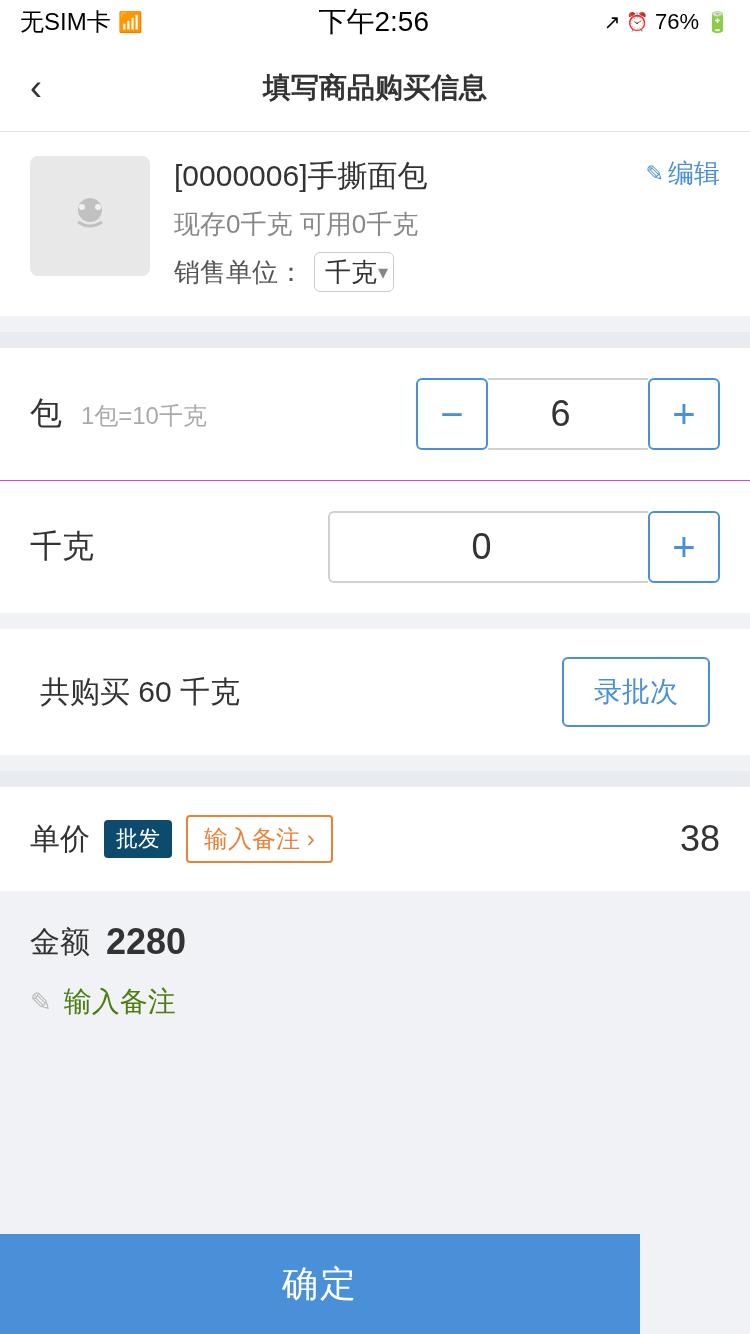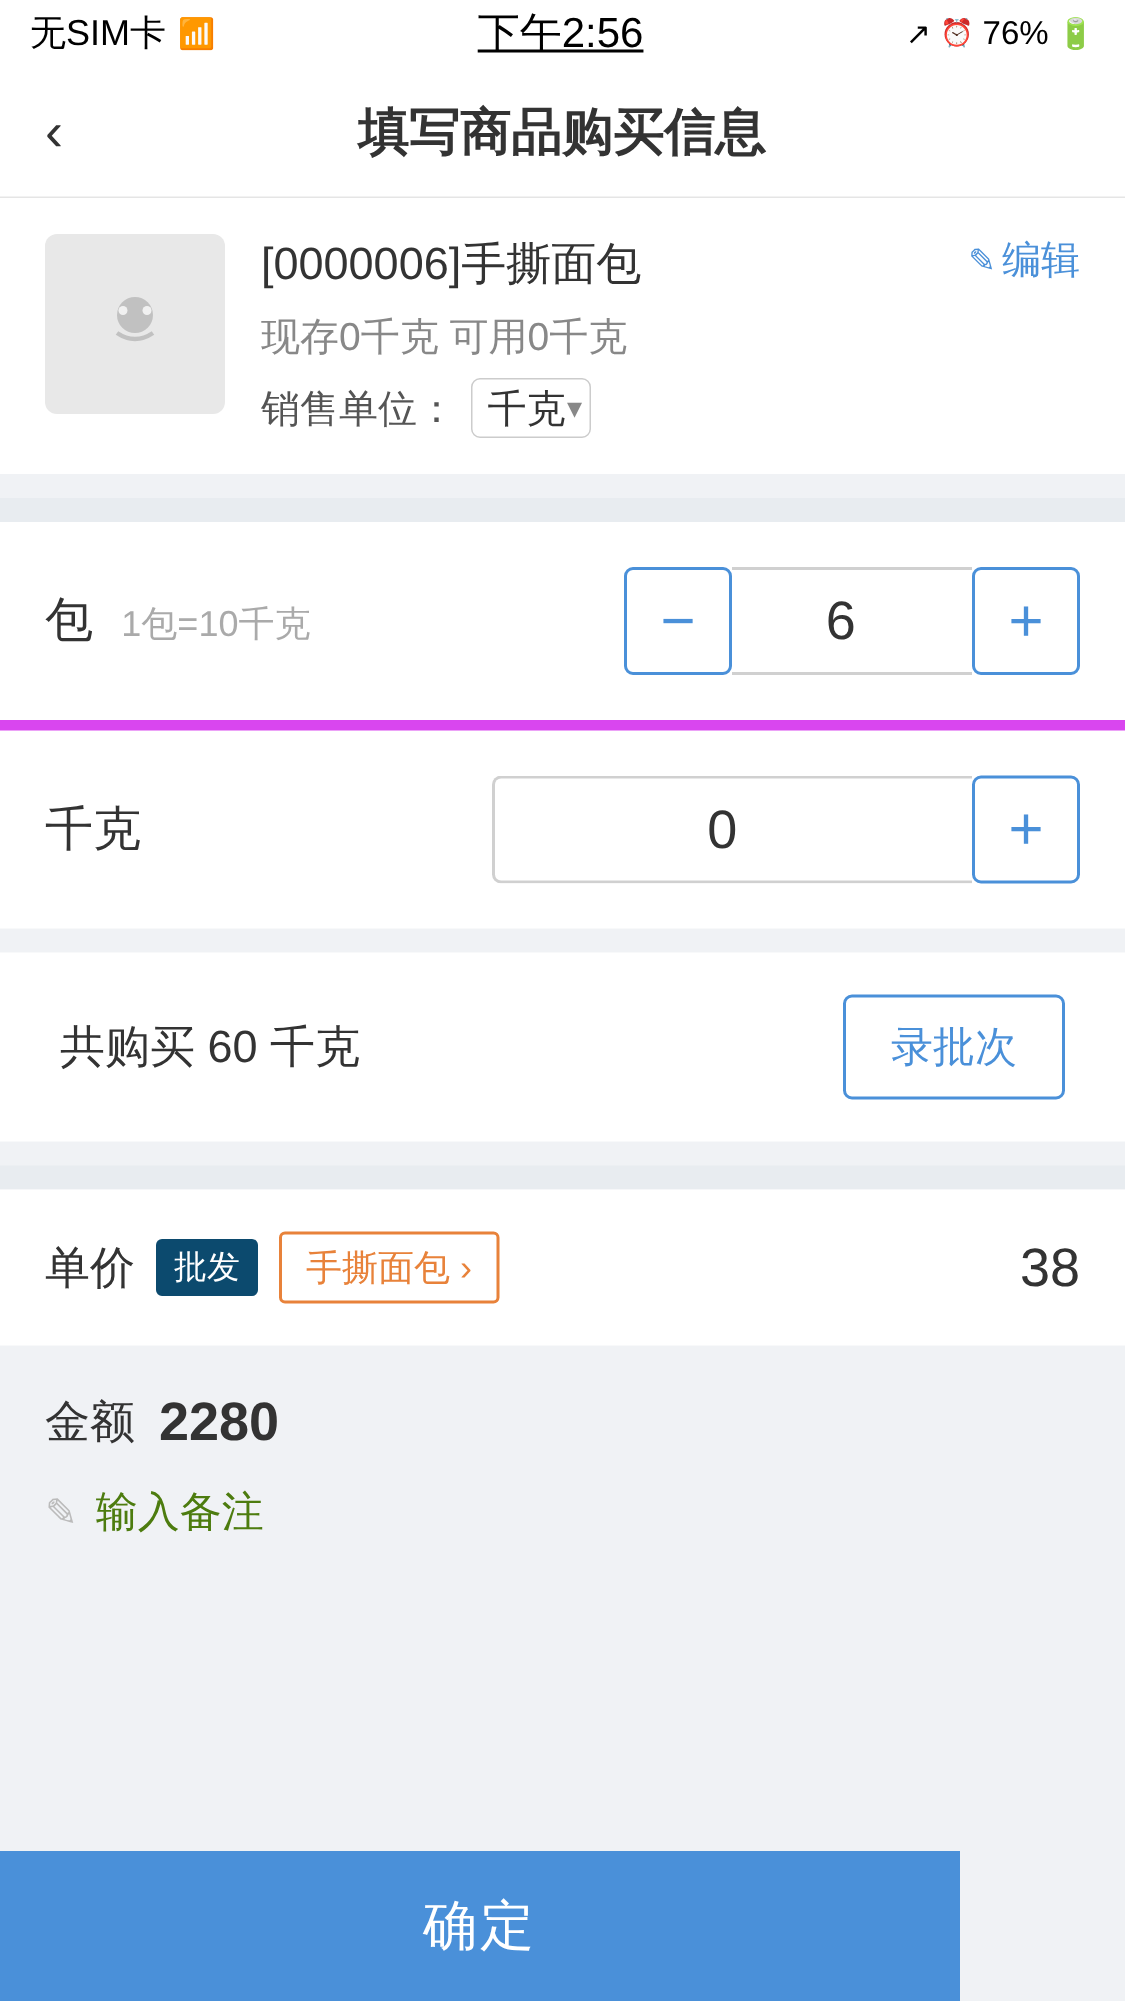--- a/index.html
+++ b/index.html
@@ -18,21 +18,21 @@
       background: #fff;
       height: 44px;
       display: flex;
       align-items: center;
       justify-content: space-between;
       padding: 12px 20px;
       font-size: 24px;
       color: #000;
     }
     .status-left { display: flex; align-items: center; gap: 8px; font-size: 24px; }
-    .status-center { font-size: 28px; font-weight: 500; text-decoration: underline; }
+    .status-center { font-size: 28px; font-weight: 500; }
     .status-right { display: flex; align-items: center; gap: 6px; font-size: 22px; }
 
     
     .nav-bar {
       background: #fff;
       height: 88px;
       display: flex;
       align-items: center;
       padding: 0 30px;
       border-bottom: 1px solid #e5e5e5;
@@ -41,21 +41,21 @@
     .nav-back {
       font-size: 36px;
       color: #333;
       cursor: pointer;
       padding: 10px 10px 10px 0;
     }
     .nav-title {
       position: absolute;
       left: 50%;
       transform: translateX(-50%);
-      font-size: 34px;
+      font-size: 28px;
       font-weight: 600;
       color: #333;
     }
 
     
     .product-card {
       background: #fff;
       padding: 24px 30px;
       display: flex;
       align-items: flex-start;
@@ -135,21 +135,21 @@
 
     
     .input-section {
       background: #fff;
       margin-bottom: 16px;
     }
     .input-row {
       display: flex;
       align-items: center;
       padding: 30px 30px;
-      border-bottom: 7px solid #d946ef;
+      border-bottom: 1px solid #d946ef;
     }
     .input-row:last-child { border-bottom: none; }
     .input-label {
       font-size: 32px;
       color: #333;
       flex: 1;
     }
     .input-hint {
       font-size: 24px;
       color: #aaa;
@@ -416,21 +416,21 @@
   <span class="total-text">共购买 60 千克</span>
   <button class="batch-btn">录批次</button>
 </div>
 
 <div class="separator"></div>
 
 <div class="price-section">
   <div class="price-left">
     <span class="price-label">单价</span>
     <span class="price-tag">批发</span>
-    <button class="price-ref-btn">手撕面包 ›</button>
+    <button class="price-ref-btn">输入备注 ›</button>
   </div>
   <span class="price-value">38</span>
 </div>
 
 <div class="amount-section">
   <div class="amount-row">
     <span class="amount-label">金额</span>
     <span class="amount-value">2280</span>
   </div>
   <div class="note-row">

